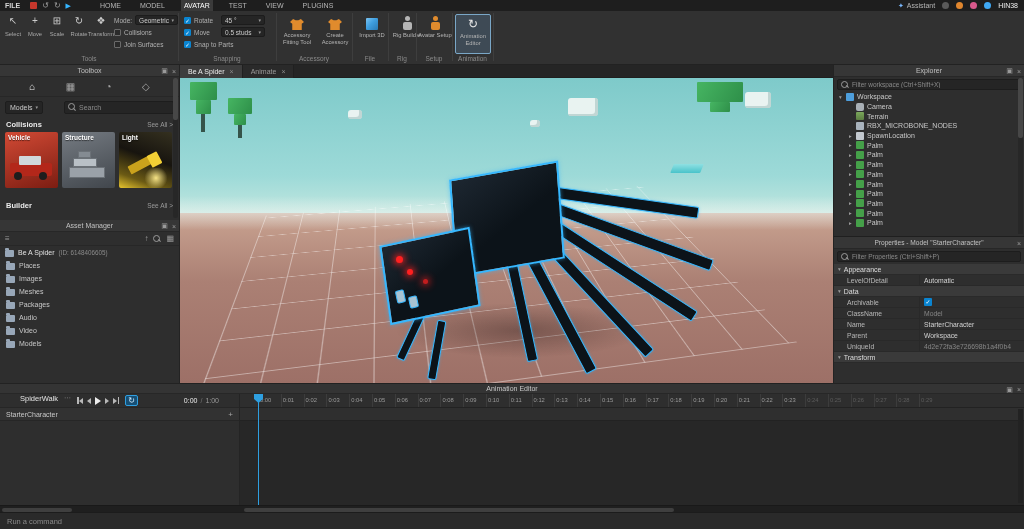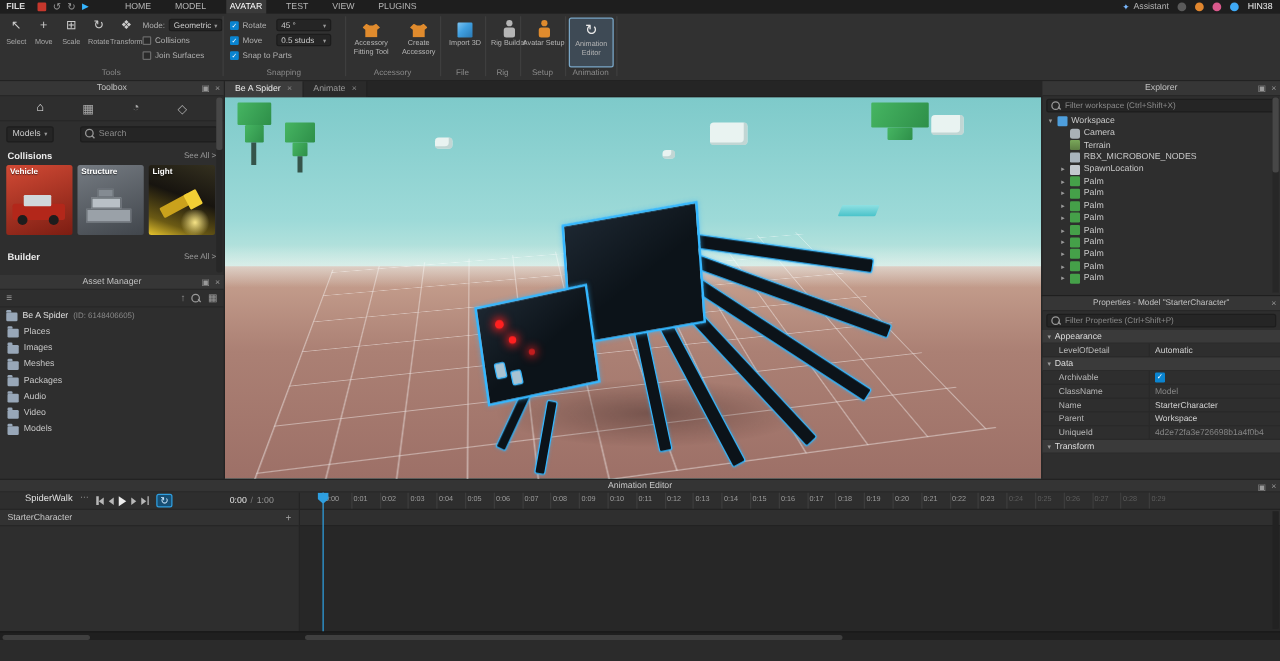--- a/index.html
+++ b/index.html
@@ -791,14 +791,17 @@
     <div id="scrub-line"></div>
     <div id="scrub-handle"></div>
     <div id="t-vscroll"></div>
   </div>
 
   <div id="hscroll">
     <div class="hthumb" id="hthumb-left"></div>
     <div class="hthumb" id="hthumb-main"></div>
   </div>
 
+  <div id="statusbar">
+    <input id="cmd-input" placeholder="Run a command" style="">
+  </div>
 
 </div>
 
 </body></html>

